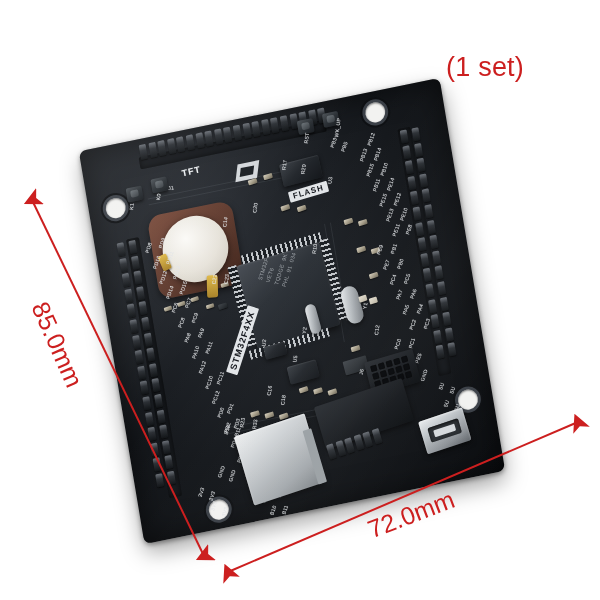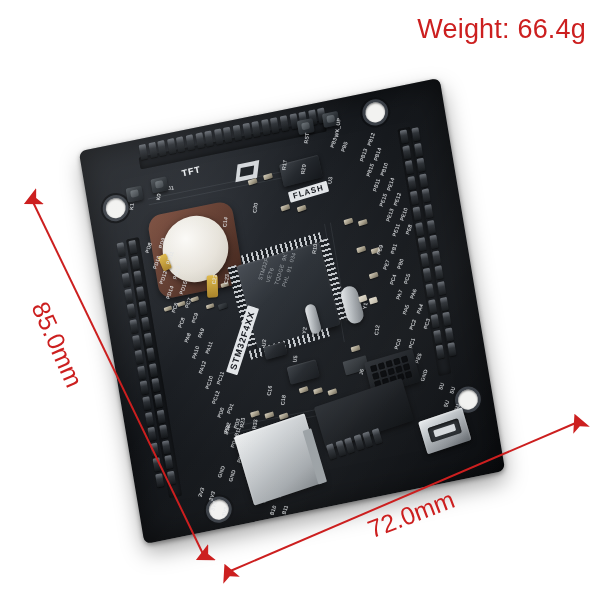--- a/index.html
+++ b/index.html
@@ -536,18 +536,18 @@
       <marker id="arrUp" markerWidth="9" markerHeight="9" refX="4.5" refY="4.5" orient="auto">
         <path d="M4.5,0 L9,9 L4.5,6.8 L0,9 Z" fill="#cc1f1f"></path>
       </marker>
     </defs>
 
     <line x1="204" y1="556" x2="32" y2="200" stroke="#cc1f1f" stroke-width="2" marker-end="url(#arrUp)" marker-start="url(#arrUp)"></line>
 
     <line x1="228" y1="572" x2="578" y2="422" stroke="#cc1f1f" stroke-width="2" marker-end="url(#arrUp)" marker-start="url(#arrUp)"></line>
   </svg>
 
-  <div class="annot" id="weight-line1">Weight: 66.4g</div>
+  <div class="annot" id="weight-line2">(1 set)</div>
 
   <div class="dim-label" id="dim-h-label">85.0mm</div>
   <div class="dim-label" id="dim-w-label">72.0mm</div>
 
 </div>
 
 </body></html>

